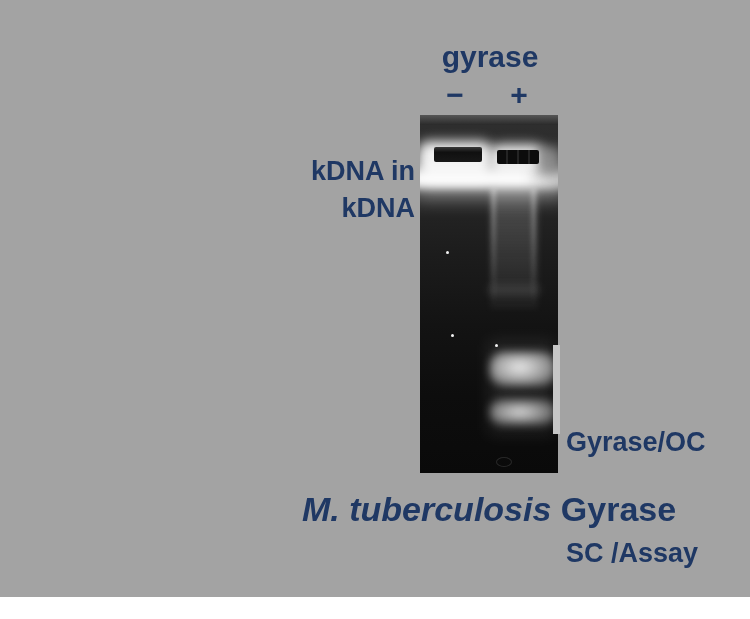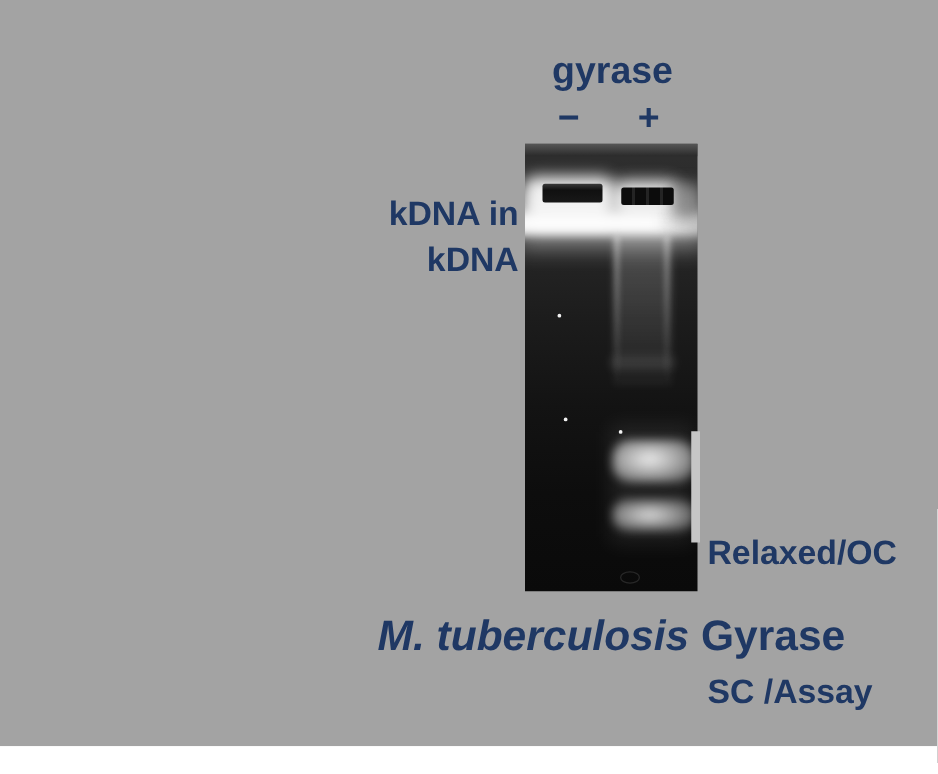--- a/index.html
+++ b/index.html
@@ -167,21 +167,21 @@
     <div class="band2"></div>
     <div class="speckle s1"></div>
     <div class="speckle s2"></div>
     <div class="speckle s3"></div>
     <div class="smudge"></div>
   </div>
 
   <div class="bracket"></div>
 
   <div class="band-labels">
-    <div>Relaxed/OC</div>
+    <div>Gyrase/OC</div>
     <div>SC /Assay</div>
   </div>
 
   <div class="caption">
     <div>
       <span class="species">M. tuberculosis</span><span> Gyrase</span>
     </div>
   </div>
 
 </div>

